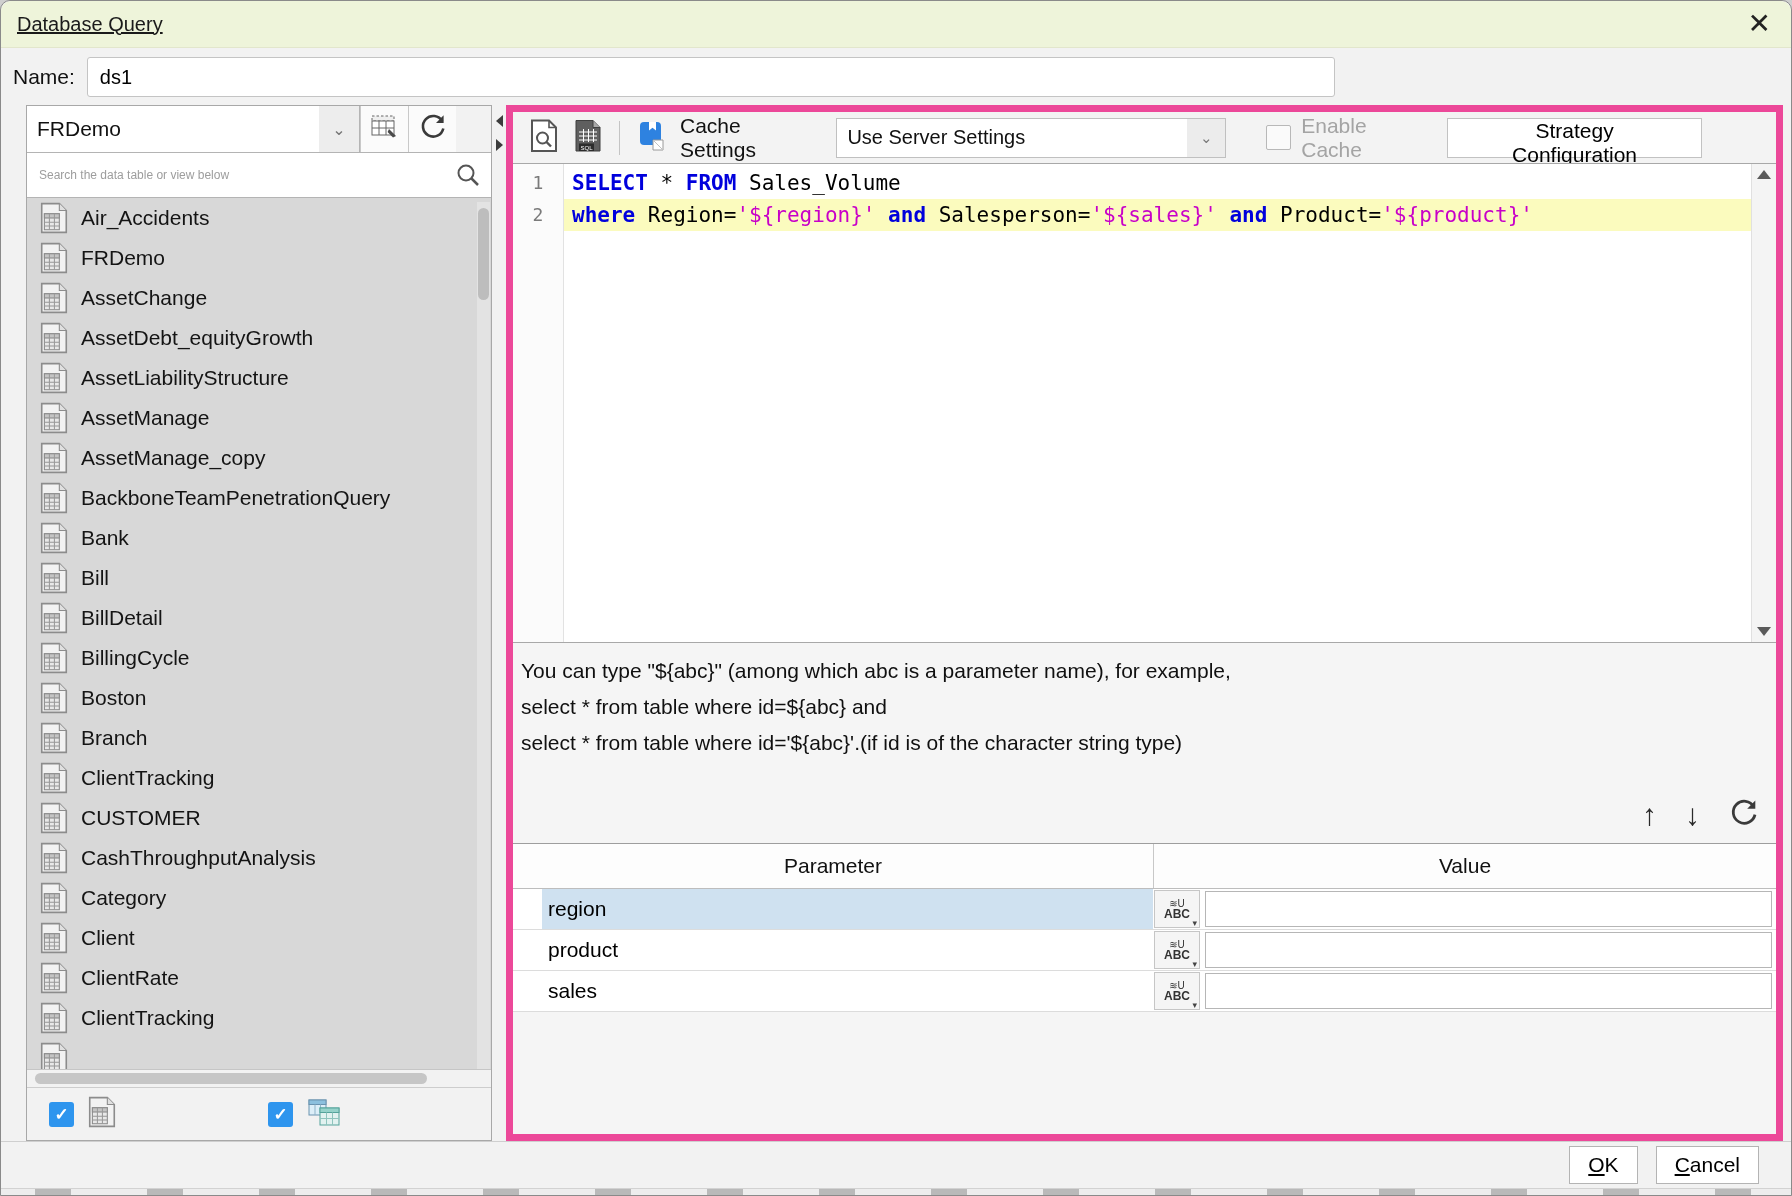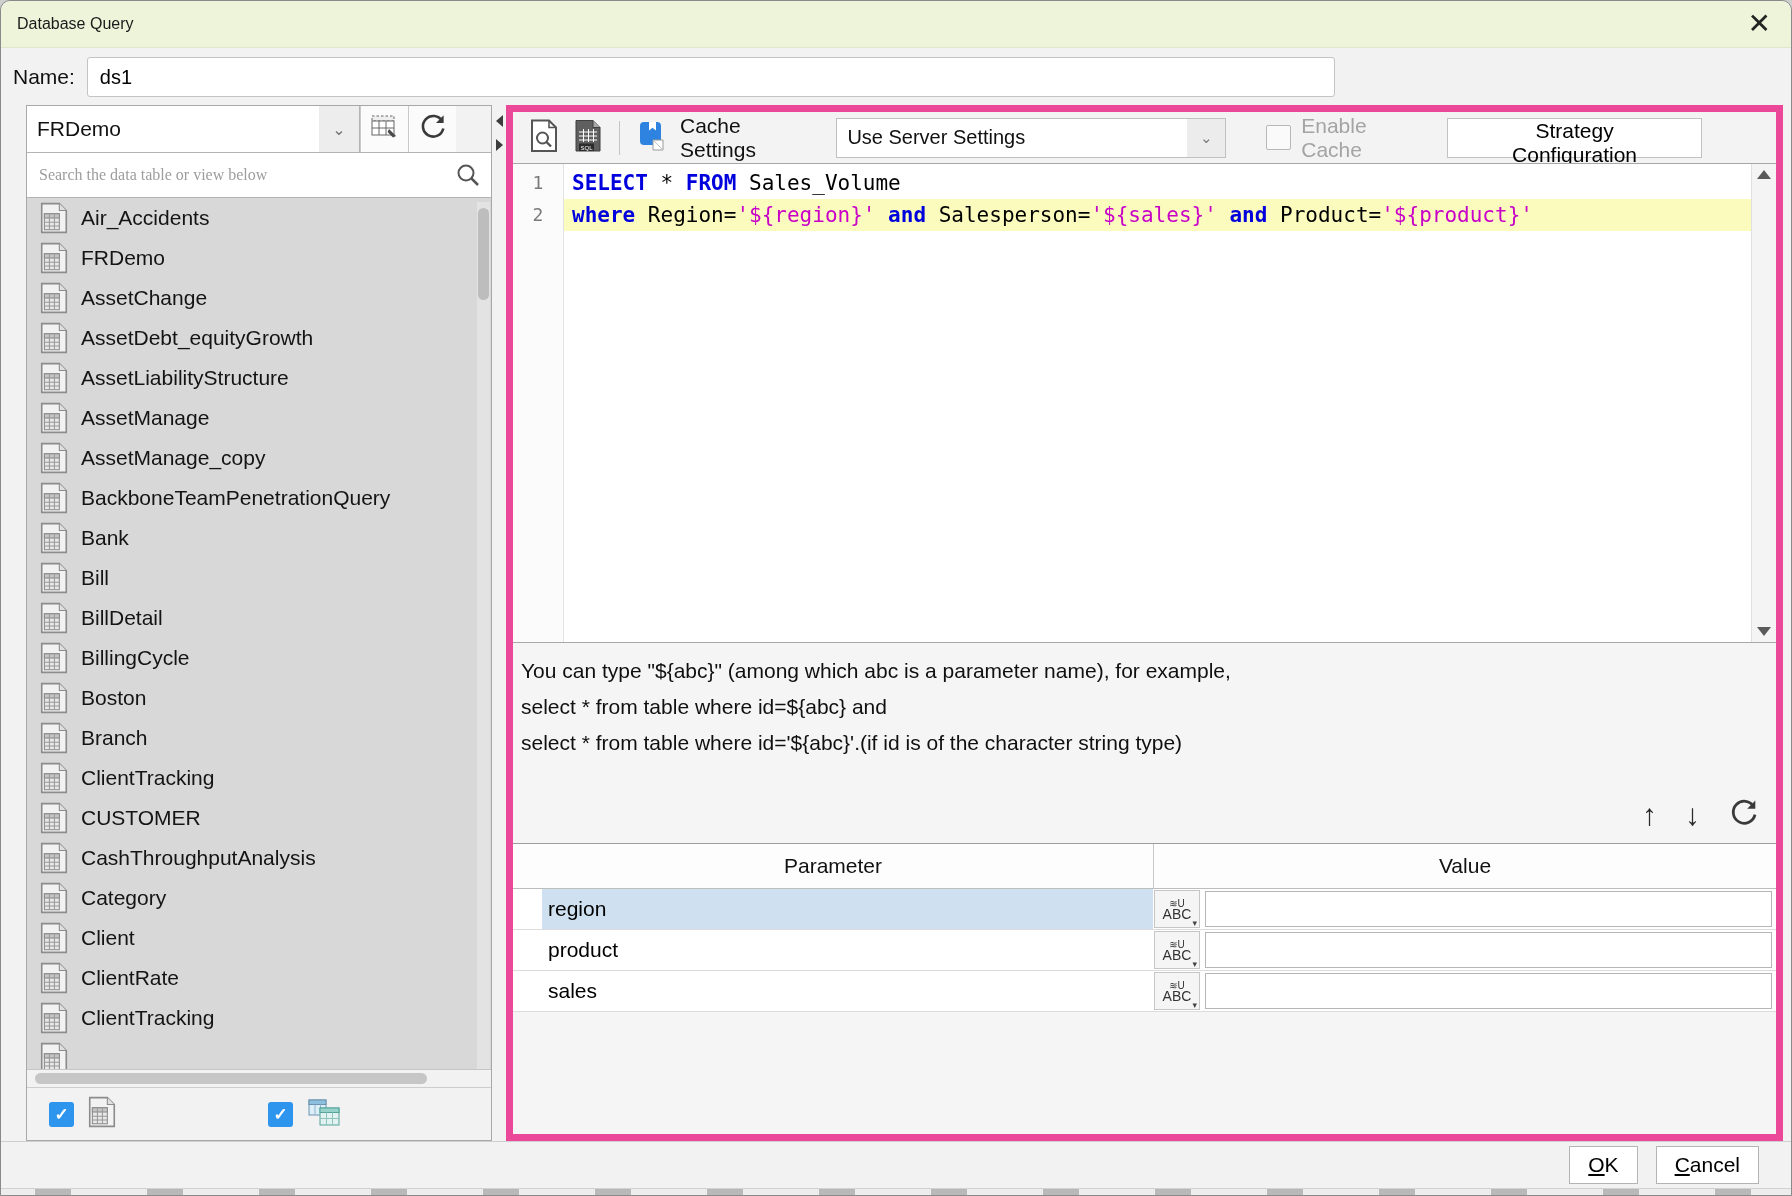--- a/index.html
+++ b/index.html
@@ -4,40 +4,40 @@
 <style>
   html,body{margin:0;padding:0;background:#cfcfcf;}
   .canvas{
     position:relative;width:1792px;height:1196px;box-sizing:border-box;
     font-family:"Liberation Sans",sans-serif;color:#111;
     background:#f2f2f2;border:1px solid #8a8a8a;border-radius:10px 10px 0 0;overflow:hidden;
   }
   
   .titlebar{height:46px;background:#eef4da;display:flex;align-items:center;
     padding:0 16px;border-bottom:1px solid #e2e6cc;border-radius:10px 10px 0 0;}
-  .title-text{font-size:16px;color:#1a1a1a;}
+  .title-text{font-size:20px;color:#1a1a1a;text-decoration:underline;}
   .close-x{margin-left:auto;font-size:28px;line-height:28px;color:#222;cursor:pointer;padding:0 4px;}
   
   .name-row{height:58px;display:flex;align-items:center;padding:0 12px;gap:12px;}
   .name-label{font-size:21px;}
   .name-input{width:1222px;height:38px;background:#fff;border:1px solid #c4c4c4;border-radius:3px;
     font-size:20px;font-family:"Liberation Sans",sans-serif;padding:0 12px;color:#000;}
   
   .body{position:absolute;top:104px;left:17px;right:0;height:1036px;display:flex;padding:0 8px;box-sizing:border-box;}
   
   .left-panel{width:466px;display:flex;flex-direction:column;border:1px solid #a8a8a8;background:#f2f2f2;box-sizing:border-box;}
   .conn-row{height:46px;display:flex;align-items:stretch;border-bottom:1px solid #b4b4b4;background:#f2f2f2;}
   .connection-select{width:322px;display:flex;align-items:center;background:#fff;border-right:1px solid #b4b4b4;
     font-size:21px;padding-left:10px;position:relative;cursor:pointer;}
   .conn-chevron{position:absolute;right:0;top:0;bottom:0;width:40px;background:#ededed;display:flex;align-items:center;justify-content:center;color:#777;font-size:16px;}
   .icon-btn{width:47px;display:flex;align-items:center;justify-content:center;background:#fbfbfb;border-left:1px solid #c9c9c9;cursor:pointer;}
   .icon-btn + .icon-btn{border-left:1px solid #c9c9c9;}
   .search-row{height:44px;position:relative;border-bottom:1px solid #b4b4b4;background:#fff;}
-  .search-input{width:100%;height:100%;box-sizing:border-box;border:0;outline:0;font-size:16px;
-    font-family:Liberation Serif, serif;padding:0 48px 0 12px;color:#4d7c0f;background:#fff;}
+  .search-input{width:100%;height:100%;box-sizing:border-box;border:0;outline:0;font-size:12px;
+    font-family:Liberation Sans, sans-serif;padding:0 48px 0 12px;color:#4d7c0f;background:#fff;}
   .search-input::placeholder{color:#9d9d9d;}
   .search-icon{position:absolute;right:10px;top:9px;}
   .table-list{flex:1;background:#d8d8d8;position:relative;overflow:hidden;padding-top:0;}
   .t-item{height:40px;display:flex;align-items:center;gap:13px;padding-left:13px;font-size:21px;color:#141414;cursor:pointer;}
   .t-item svg{flex:none;}
   .vscroll-track{position:absolute;top:4px;right:1px;width:13px;bottom:0;background:#e3e3e3;}
   .vscroll-thumb{position:absolute;top:6px;left:1px;width:11px;height:92px;background:#bdbdbd;border-radius:6px;}
   .hscroll{height:17px;background:#f2f2f2;border-top:1px solid #c6c6c6;position:relative;}
   .hscroll-thumb{position:absolute;left:8px;top:3px;width:392px;height:11px;background:#c6c6c6;border-radius:6px;}
   .filter-row{height:52px;display:flex;align-items:center;padding-left:22px;background:#f2f2f2;border-top:1px solid #cdcdcd;}
@@ -86,21 +86,21 @@
   .param-table{border-top:1px solid #9e9e9e;}
   .pt-header{display:grid;grid-template-columns:640px 1fr;height:44px;background:#fdfdfd;border-bottom:1px solid #bdbdbd;}
   .pt-hcell{display:flex;align-items:center;justify-content:center;font-size:21px;color:#111;}
   .pt-hcell.val{border-left:1px solid #c8c8c8;}
   .pt-row{display:grid;grid-template-columns:640px 48px 1fr;height:40px;border-bottom:1px solid #dcdcdc;background:#fff;font-size:21px;}
   .pt-param{display:flex;align-items:center;padding-left:6px;color:#000;margin-left:29px;}
   .pt-row.selected .pt-param{background:#cfe1f0;}
   .abc-btn{margin:1px;background:#f5f5f5;border:1px solid #c6c6c6;display:flex;flex-direction:column;
     align-items:center;justify-content:center;line-height:10px;position:relative;cursor:pointer;}
   .abc-top{font-size:10px;color:#333;}
-  .abc-bottom{font-size:14px;font-weight:normal;color:#333;letter-spacing:0;}
+  .abc-bottom{font-size:12px;font-weight:bold;color:#333;letter-spacing:0;}
   .abc-caret{position:absolute;right:2px;bottom:-1px;font-size:9px;color:#444;}
   .pt-value{margin:2px 4px;border:1px solid #b6b6b6;background:#fff;font-size:20px;
     font-family:"Liberation Sans",sans-serif;padding:0 8px;}
   .pt-filler{flex:1;background:#f5f5f5;}
   
   .footer{position:absolute;left:0;right:0;top:1140px;height:46px;border-top:1px solid #cfcfcf;background:#f2f2f2;
     display:flex;align-items:center;justify-content:flex-end;gap:18px;padding-right:32px;box-sizing:border-box;}
   .btn{display:inline-block;height:38px;line-height:36px;box-sizing:border-box;background:#fff;border:1px solid #b4b4b4;
     font-size:21px;text-align:center;padding:0 18px;cursor:pointer;color:#000;}
   .btn::first-letter{text-decoration:underline;}

